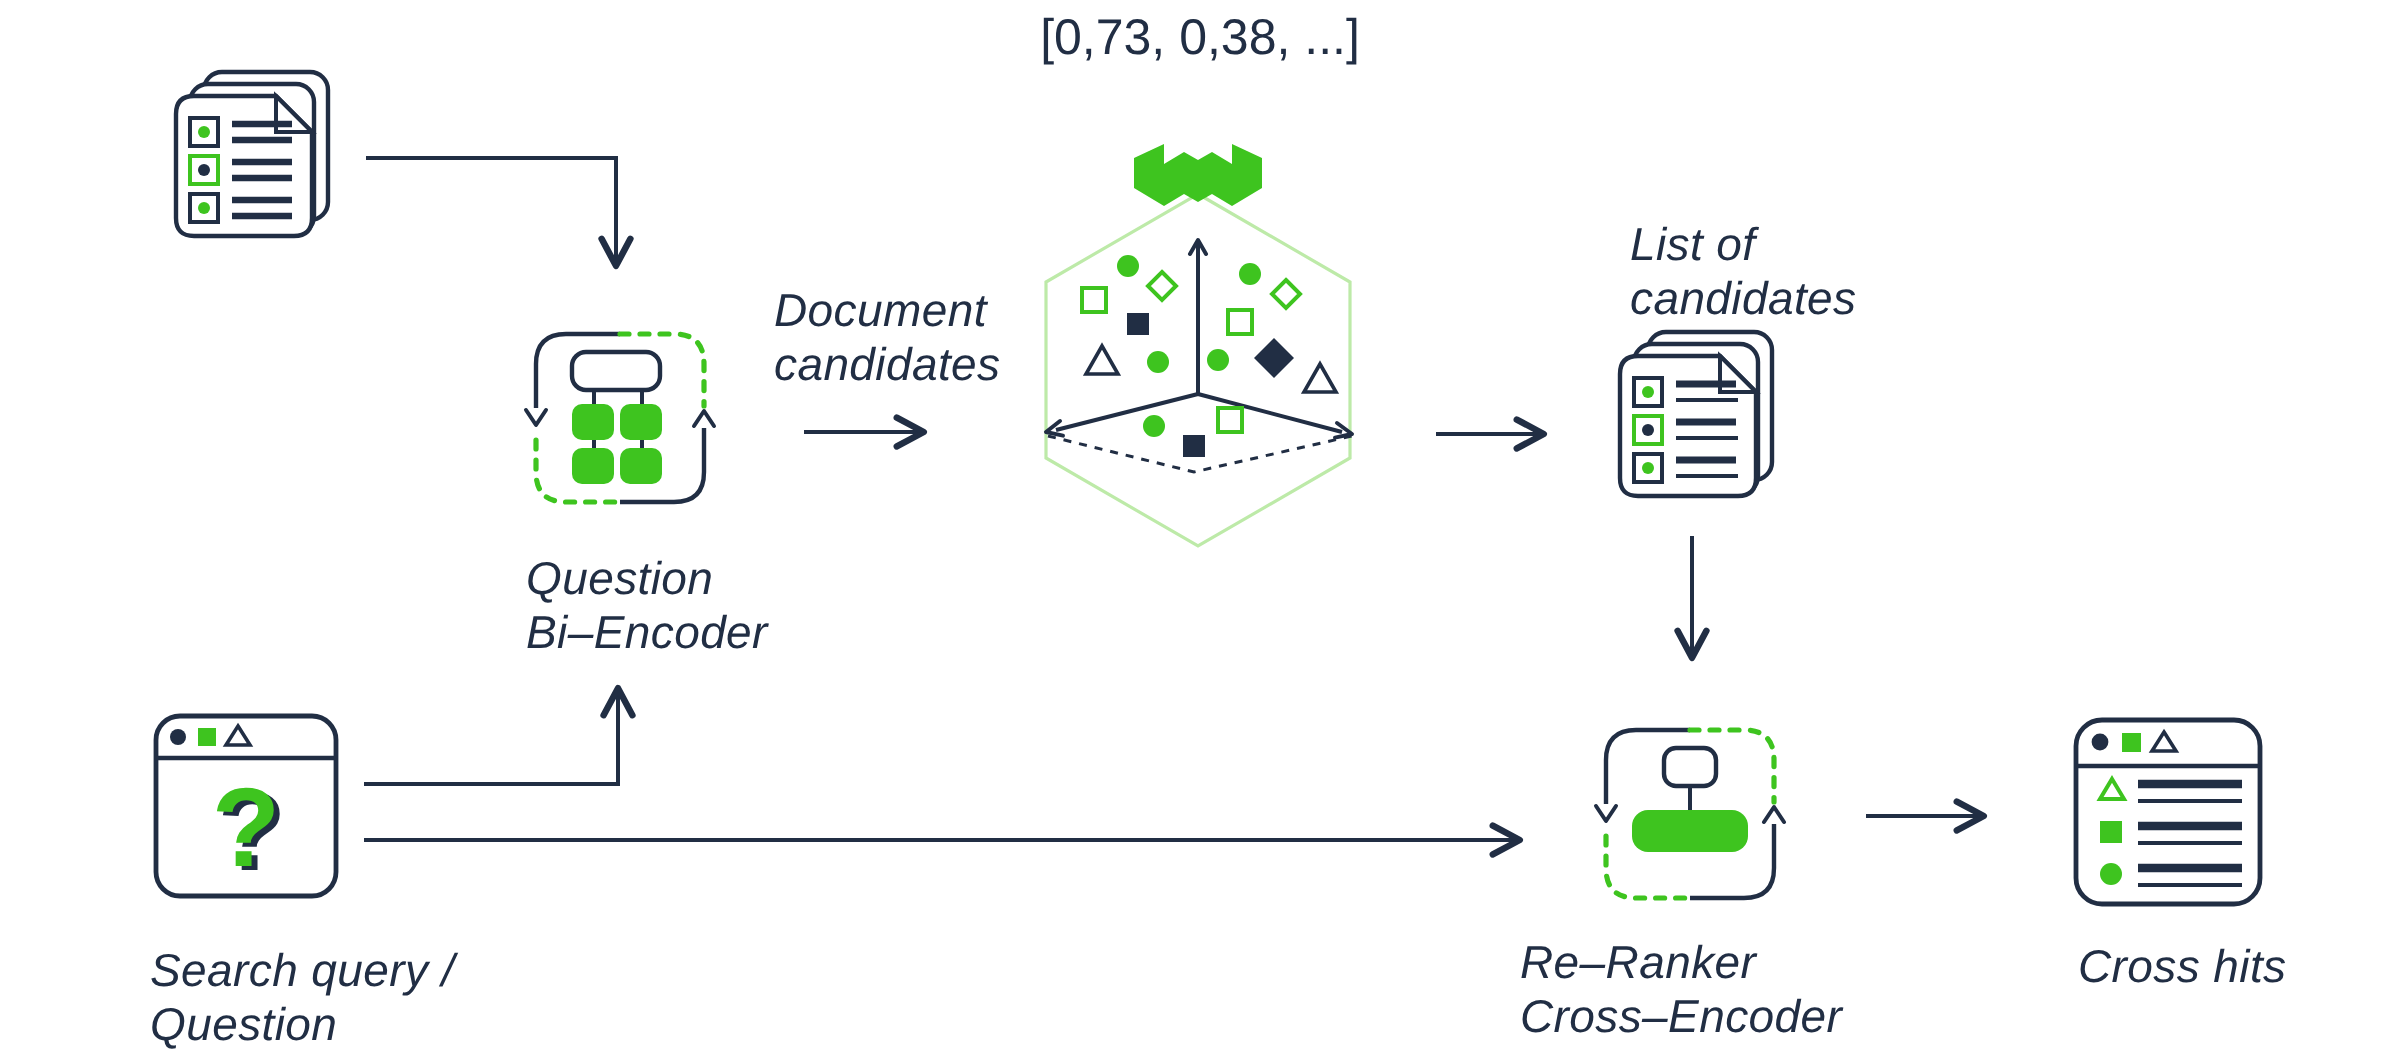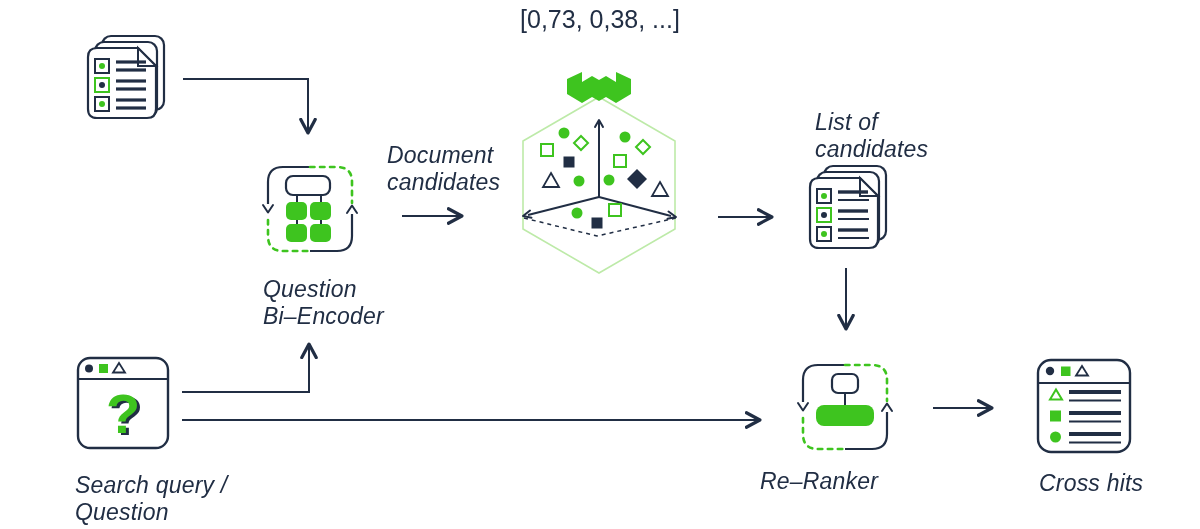--- a/index.html
+++ b/index.html
@@ -157,20 +157,21 @@
     <path d="M8,61 V77 Q8,92 23,92 H50" class="g-s nf" stroke-width="2.6" stroke-dasharray="4.5 5.5" stroke-linecap="round"></path>
     <path d="M50,92 H77 Q92,92 92,77 V55" class="n-s nf" stroke-width="2.2"></path>
     <path d="M87,54 L92,46.5 L97,54" class="n-s nf" stroke-width="2" stroke-linecap="round" stroke-linejoin="round"></path>
     <path d="M50,8 H77 Q92,8 92,23 V44" class="g-s nf" stroke-width="2.6" stroke-dasharray="4.5 5.5" stroke-linecap="round"></path>
     <rect x="37" y="17" width="26" height="19" rx="6" class="n-s w-f" stroke-width="2.2"></rect>
     <path d="M50,36 V48" class="n-s nf" stroke-width="2"></path>
     <rect x="21" y="48" width="58" height="21" rx="8" class="g-f"></rect>
   </svg>
   <div class="abs lbl" style="left:760px;top:468px;">
     <div>Re–Ranker</div>
+    <div>Cross–Encoder</div>
   </div>
 
   <svg class="abs" style="left:76px;top:356px;" width="94" height="94" viewBox="0 0 94 94">
     <rect x="2" y="2" width="90" height="90" rx="12" class="n-s w-f" stroke-width="2.4"></rect>
     <path d="M2,23 H92" class="n-s nf" stroke-width="2.2"></path>
     <circle cx="13" cy="12.5" r="4" class="n-f"></circle>
     <rect x="23" y="8" width="9" height="9" class="g-f"></rect>
     <path d="M43,7 L49,16.5 H37 Z" class="n-s w-f" stroke-width="1.8"></path>
     <g>
       <text class="qm-shadow" x="50" y="79" font-size="56" text-anchor="middle">?</text>

